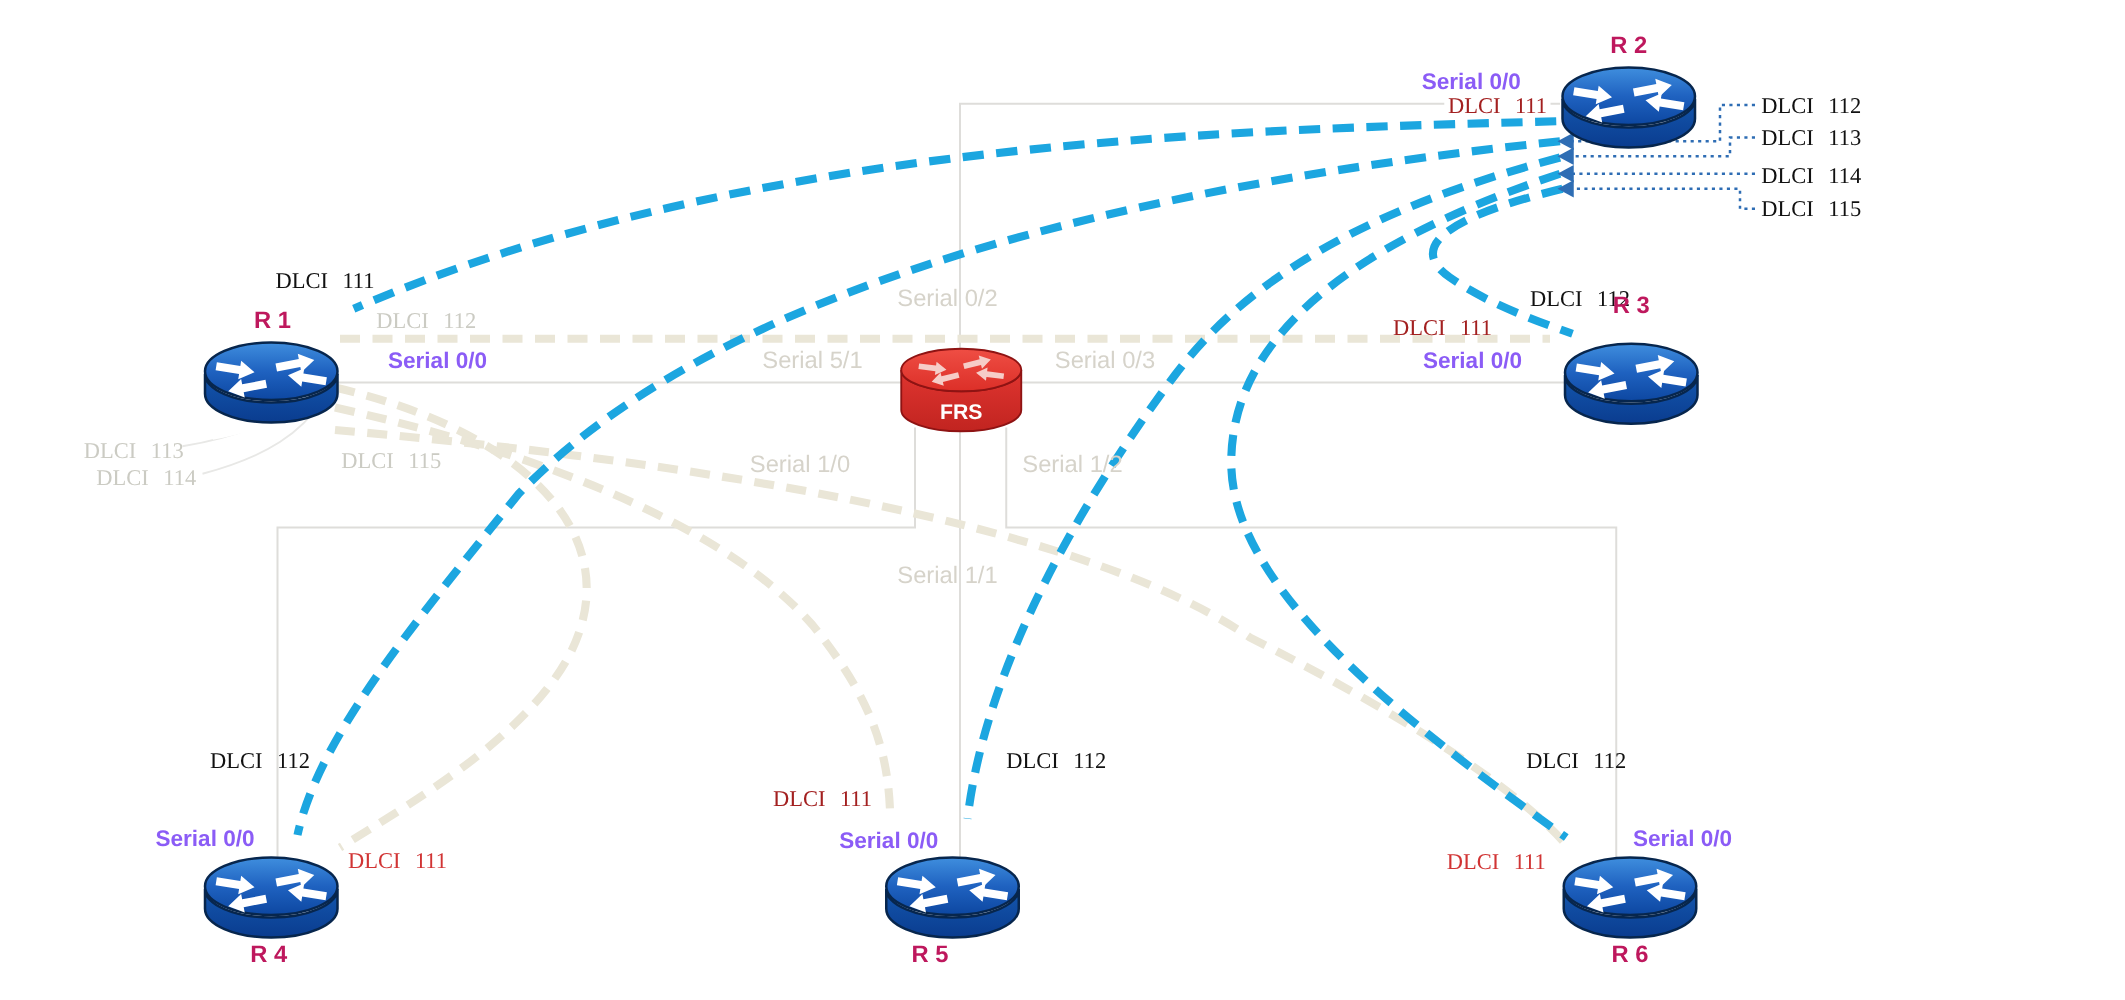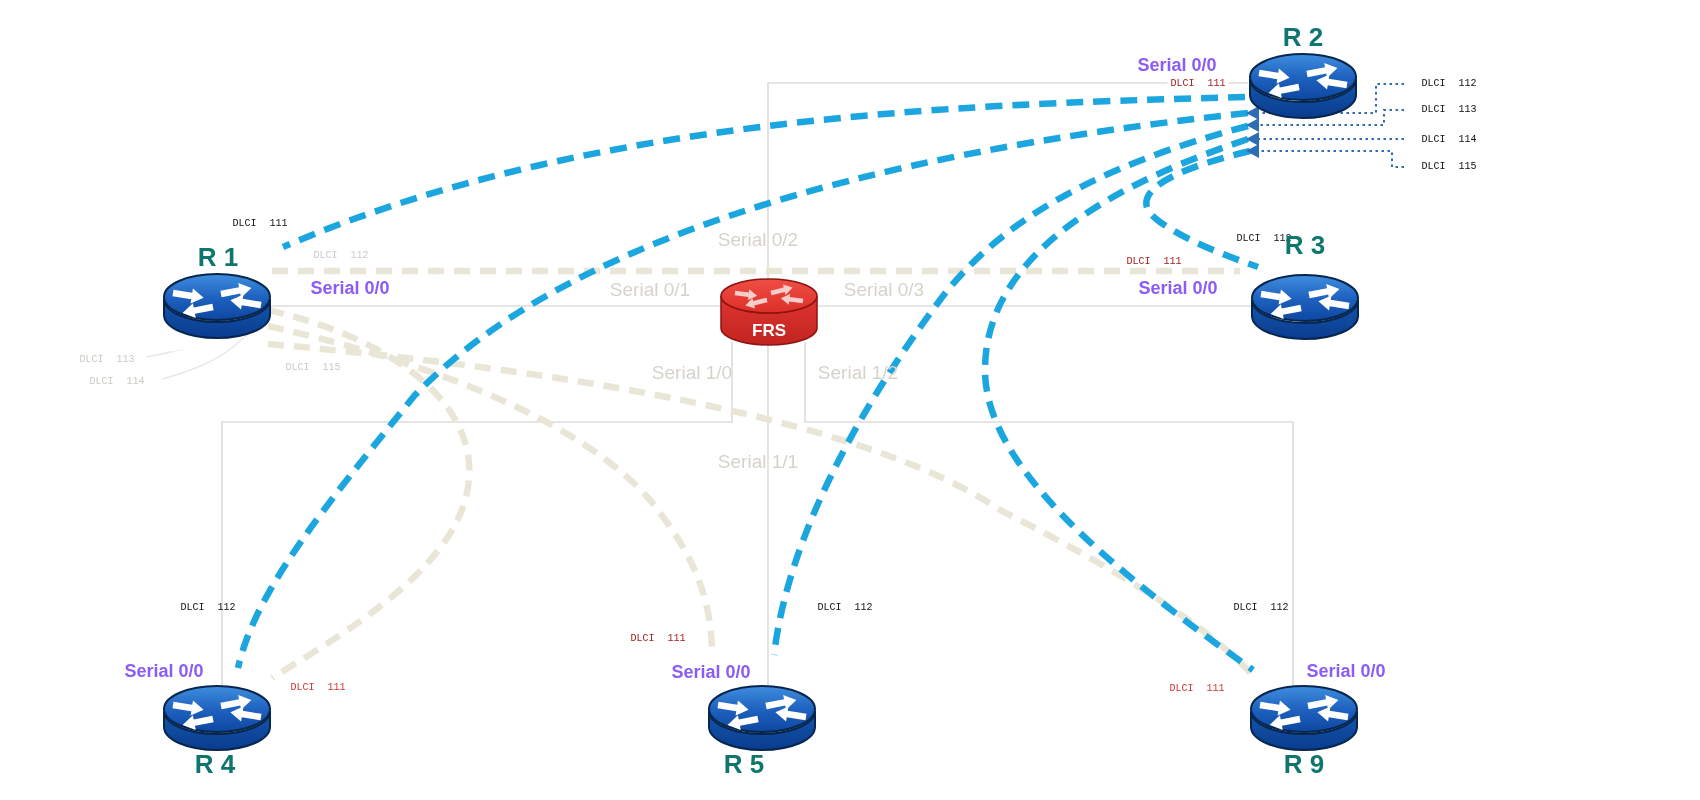--- a/index.html
+++ b/index.html
@@ -1,26 +1,26 @@
 <!DOCTYPE html>
 <html><head>
 <meta charset="utf-8">
 <style>
   html,body{margin:0;padding:0;background:#fff;}
   #stage{position:relative;width:1700px;height:800px;background:#fff;overflow:hidden;
          font-family:"Liberation Sans", sans-serif;}
   #stage svg{position:absolute;left:0;top:0;}
   .lbl{position:absolute;transform:translate(-50%,-50%);white-space:pre;line-height:1;}
-  .mono{font-family:Liberation Mono, monospace;font-size:10px;color:#111;word-spacing:7px;}
+  .mono{font-family:Liberation Serif, serif;font-size:18px;color:#111;word-spacing:7px;}
   .mono-gray{color:#cbcbc3;}
   .mono-darkred{color:#a32020;}
   .mono-red{color:#d13434;}
   .serial{font-family:"Liberation Sans", sans-serif;font-weight:bold;font-size:18px;color:#8b5cf6;}
   .serial-gray{font-family:"Liberation Sans", sans-serif;font-weight:normal;font-size:19px;color:#d6d3ca;}
-  .rname{font-family:"Liberation Sans", sans-serif;font-weight:bold;font-size:26px;color:#0f766e;}
+  .rname{font-family:"Liberation Sans", sans-serif;font-weight:bold;font-size:19px;color:#be185d;}
   .frsname{font-family:"Liberation Sans", sans-serif;font-weight:bold;font-size:17px;color:#fff;}
   .onln{background:#fff;padding:0 3px;}
 </style>
 </head>
 <body>
 
 <div id="stage">
 
 <svg width="1700" height="800" viewBox="0 0 1700 800">
   <defs>
@@ -125,23 +125,23 @@
 
 <div class="lbl mono" style="left:260px;top:224px">DLCI 111</div>
 <div class="lbl rname" style="left:218px;top:257px">R 1</div>
 <div class="lbl mono mono-gray" style="left:341px;top:256px">DLCI 112</div>
 <div class="lbl serial" style="left:350px;top:288px">Serial 0/0</div>
 <div class="lbl mono mono-gray" style="left:107px;top:360px">DLCI 113</div>
 <div class="lbl mono mono-gray" style="left:117px;top:382px">DLCI 114</div>
 <div class="lbl mono mono-gray" style="left:313px;top:368px">DLCI 115</div>
 
 <div class="lbl serial-gray" style="left:758px;top:239px">Serial 0/2</div>
-<div class="lbl serial-gray" style="left:650px;top:289px">Serial 0/1</div>
+<div class="lbl serial-gray" style="left:650px;top:289px">Serial 5/1</div>
 <div class="lbl serial-gray" style="left:884px;top:289px">Serial 0/3</div>
-<div class="lbl serial-gray" style="left:692px;top:372px">Serial 1/0</div>
+<div class="lbl serial-gray" style="left:640px;top:372px">Serial 1/0</div>
 <div class="lbl serial-gray" style="left:858px;top:372px">Serial 1/2</div>
 <div class="lbl serial-gray" style="left:758px;top:461px">Serial 1/1</div>
 <div class="lbl frsname" style="left:769px;top:330px">FRS</div>
 
 <div class="lbl mono" style="left:1264px;top:239px">DLCI 112</div>
 <div class="lbl rname" style="left:1305px;top:245px">R 3</div>
 <div class="lbl mono mono-darkred" style="left:1154px;top:262px">DLCI 111</div>
 <div class="lbl serial" style="left:1178px;top:288px">Serial 0/0</div>
 
 <div class="lbl mono" style="left:208px;top:608px">DLCI 112</div>
@@ -150,15 +150,15 @@
 <div class="lbl rname" style="left:215px;top:764px">R 4</div>
 
 <div class="lbl mono mono-darkred" style="left:658px;top:639px">DLCI 111</div>
 <div class="lbl mono" style="left:845px;top:608px">DLCI 112</div>
 <div class="lbl serial" style="left:711px;top:672px">Serial 0/0</div>
 <div class="lbl rname" style="left:744px;top:764px">R 5</div>
 
 <div class="lbl mono" style="left:1261px;top:608px">DLCI 112</div>
 <div class="lbl serial" style="left:1346px;top:671px">Serial 0/0</div>
 <div class="lbl mono mono-red" style="left:1197px;top:689px">DLCI 111</div>
-<div class="lbl rname" style="left:1304px;top:764px">R 9</div>
+<div class="lbl rname" style="left:1304px;top:764px">R 6</div>
 
 </div>
 
 </body></html>

